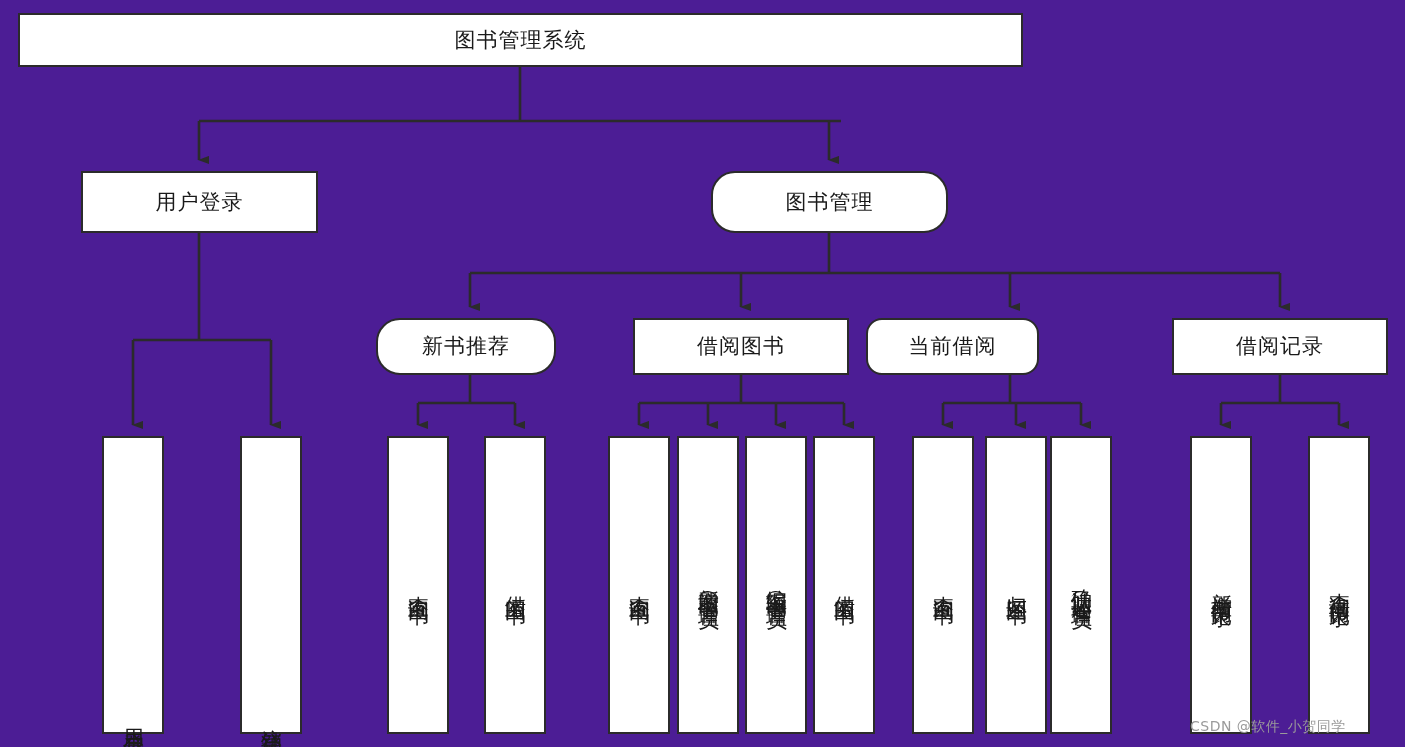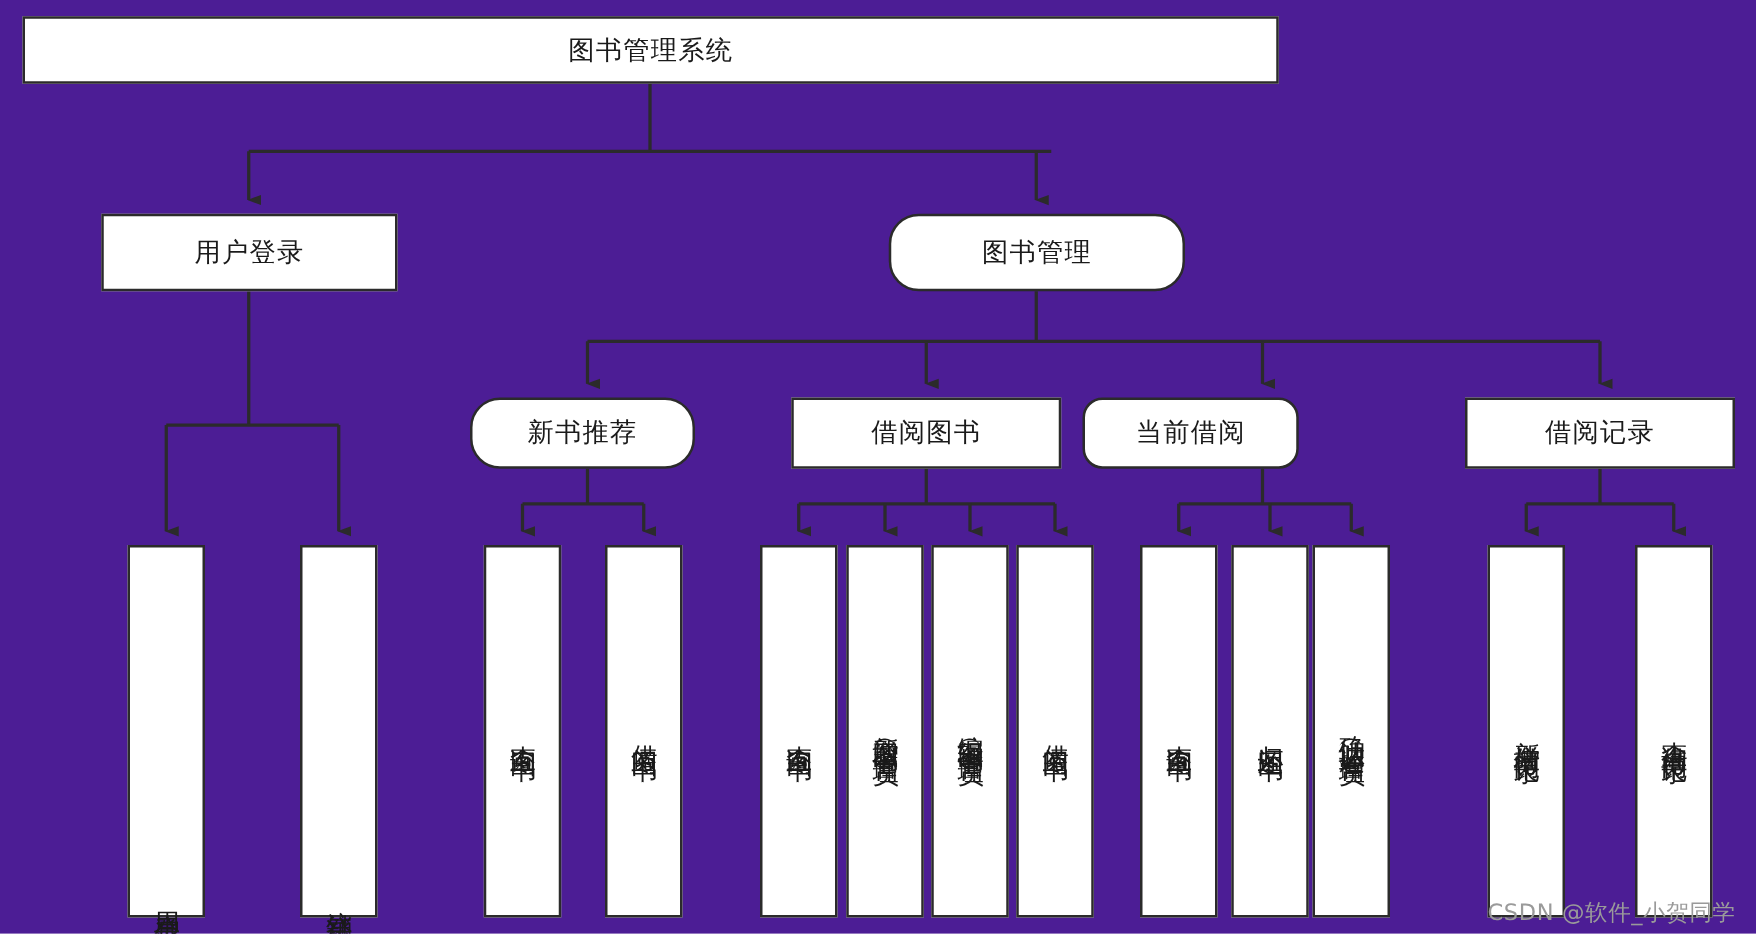--- a/index.html
+++ b/index.html
@@ -56,21 +56,21 @@
     max-height:100%;
   }
   .node.vertical.align-bottom{
     align-items:flex-end;
   }
   .node.vertical.align-bottom .node-label{
     margin-bottom:2px;
   }
   .watermark{
     position:absolute;
-    font-size:18px;
+    font-size:14px;
     color:#9a9a9a;
     letter-spacing:0.5px;
     white-space:nowrap;
     z-index:3;
     user-select:none;
   }
 </style>
 </head>
 <body>
 

